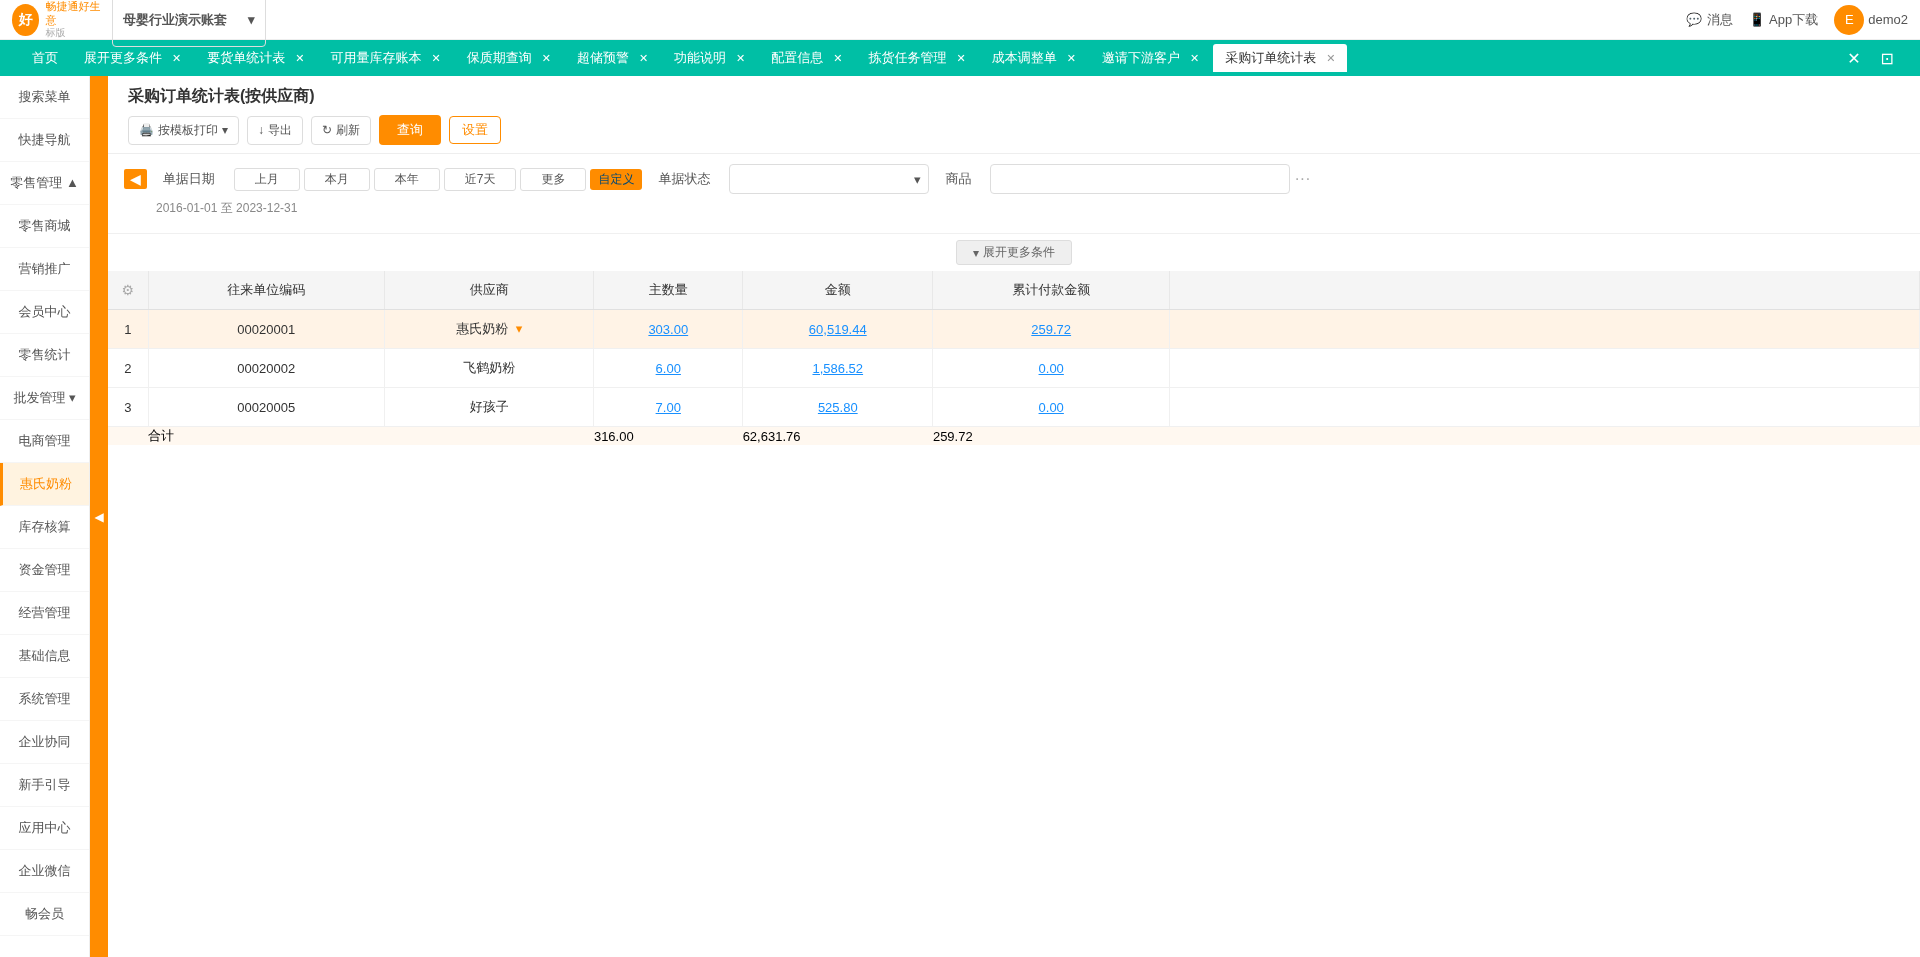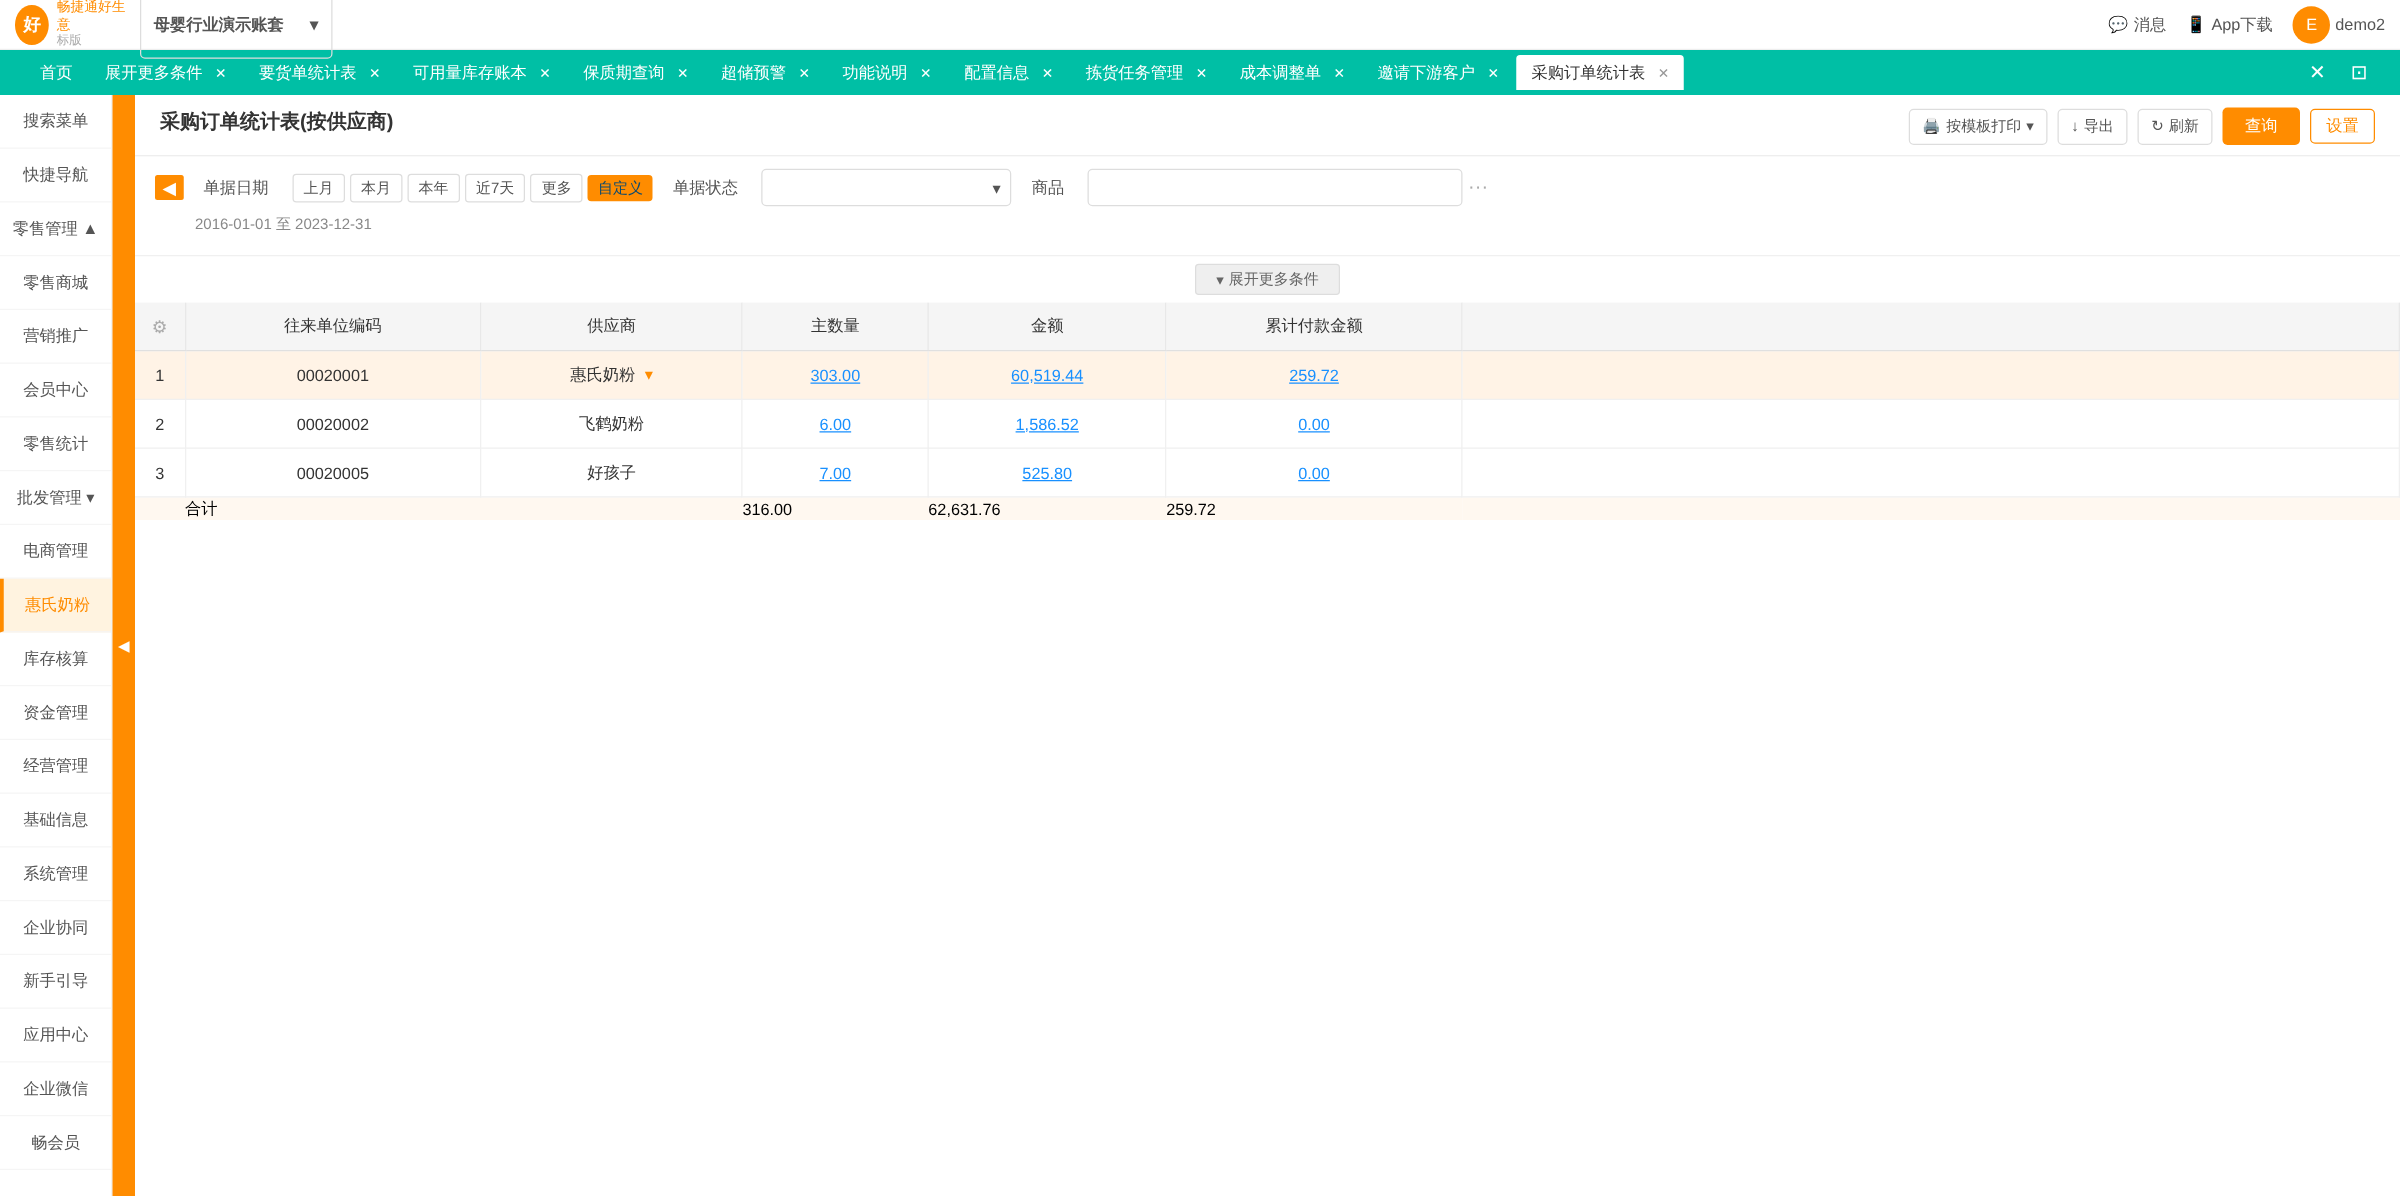--- a/index.html
+++ b/index.html
@@ -29,41 +29,41 @@
     .layout { display: flex; height: calc(957px - 76px); }
     .sidebar { width: 90px; background: #fff; border-right: 1px solid #eee; display: flex; flex-direction: column; overflow-y: auto; flex-shrink: 0; }
     .sidebar-item { padding: 12px 4px; text-align: center; color: #555; font-size: 13px; cursor: pointer; border-bottom: 1px solid #f5f5f5; }
     .sidebar-item.active { color: #ff8c00; background: #fff3e0; border-left: 3px solid #ff8c00; }
 
     
     .main-content { flex: 1; display: flex; flex-direction: column; overflow: hidden; background: #f0f0f0; }
     .page-title { font-size: 16px; font-weight: bold; color: #333; margin-bottom: 8px; }
     .filter-label { color: #555; font-size: 13px; white-space: nowrap; }
     .date-shortcuts { display: flex; gap: 4px; align-items: center; }
-    .date-btn { padding: 2px 8px; border: 1px solid #ddd; border-radius: 3px; cursor: pointer; color: #555; font-size: 12px; background: #fff; }
+    .date-btn { padding: 2px 20px; border: 1px solid #ddd; border-radius: 3px; cursor: pointer; color: #555; font-size: 12px; background: #fff; }
     .date-custom { background: #ff8c00; color: #0c4a6e; border-color: #ff8c00; border-radius: 3px; padding: 2px 8px; font-size: 12px; cursor: pointer; }
     .filter-select { height: 30px; border: 1px solid #ddd; border-radius: 4px; padding: 0 8px; color: #555; font-size: 13px; cursor: pointer; display: flex; align-items: center; gap: 6px; min-width: 200px; background: #fff; }
     .filter-input { height: 30px; border: 1px solid #ddd; border-radius: 4px; padding: 0 8px; color: #555; font-size: 13px; min-width: 280px; background: #fff; }
 
     
     .btn-primary { background: #ff8c00; color: white; border: none; padding: 6px 18px; border-radius: 4px; cursor: pointer; font-size: 13px; }
     .btn-settings { background: #fff; color: #ff8c00; border: 1px solid #ff8c00; padding: 4px 12px; border-radius: 4px; cursor: pointer; font-size: 13px; }
 
     
     .table-area { flex: 1; overflow-y: auto; background: #fff; margin: 0; }
     table { width: 100%; border-collapse: collapse; }
     thead th { background: #f5f5f5; padding: 10px 12px; text-align: center; color: #333; font-size: 13px; border-bottom: 1px solid #e0e0e0; border-right: 1px solid #e8e8e8; font-weight: 500; }
     tbody td { padding: 10px 12px; text-align: center; border-bottom: 1px solid #f0f0f0; border-right: 1px solid #f0f0f0; font-size: 13px; color: #333; }
     tbody tr.row-selected { background: #fff3e6; }
     .link-val { color: #1890ff; text-decoration: underline; cursor: pointer; }
     .settings-icon { color: #aaa; font-size: 14px; cursor: pointer; }
     .tfoot-row td { background: #fff8f0; font-weight: 500; border-top: 1px solid #b91c1c; }
 
     
-    .page-header-wrapper { position: relative; background: #fff; padding: 10px 20px 8px 20px; border-bottom: 1px solid #eee; display: flex; align-items: center; justify-content: space-between; }
+    .page-header-wrapper { position: relative; background: #fff; padding: 10px 20px 8px 20px; border-bottom: 1px solid #eee; display: flex; align-items: flex-start; justify-content: space-between; flex-direction: column; }
     .header-btns { display: flex; gap: 8px; align-items: center; }
     .btn-print { background: #fff; color: #555; border: 1px solid #ddd; padding: 5px 10px; border-radius: 4px; cursor: pointer; font-size: 12px; display: flex; align-items: center; gap: 4px; }
     .btn-export { background: #fff; color: #555; border: 1px solid #ddd; padding: 5px 10px; border-radius: 4px; cursor: pointer; font-size: 12px; display: flex; align-items: center; gap: 4px; }
     .btn-refresh { background: #fff; color: #555; border: 1px solid #ddd; padding: 5px 10px; border-radius: 4px; cursor: pointer; font-size: 12px; display: flex; align-items: center; gap: 4px; }
 
     .filter-section { background: #fff; padding: 10px 16px; }
     .filter-line { display: flex; align-items: center; gap: 16px; margin-bottom: 6px; }
     .filter-group { display: flex; align-items: center; gap: 19px; }
 
     .expand-more { display: flex; justify-content: center; align-items: center; padding: 6px; background: #fff; border-top: 1px solid #f0f0f0; }

